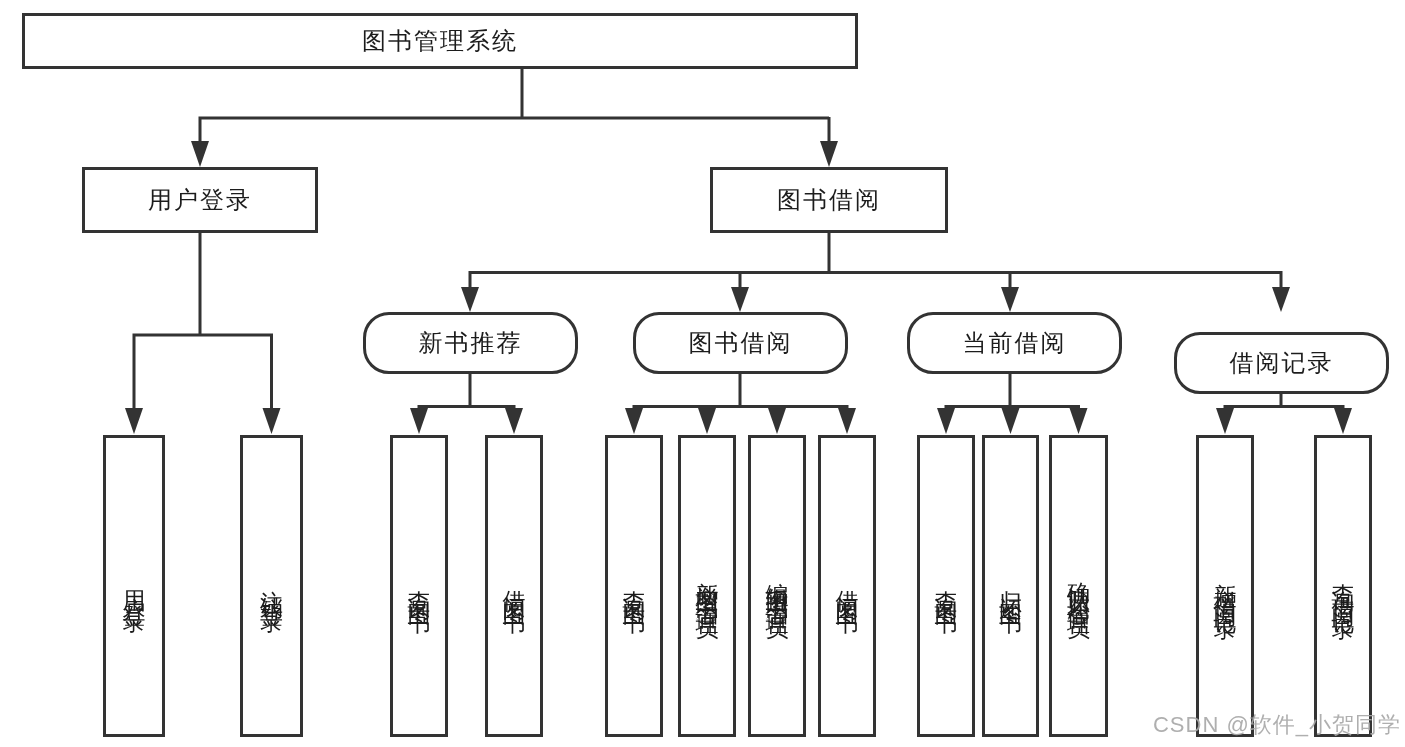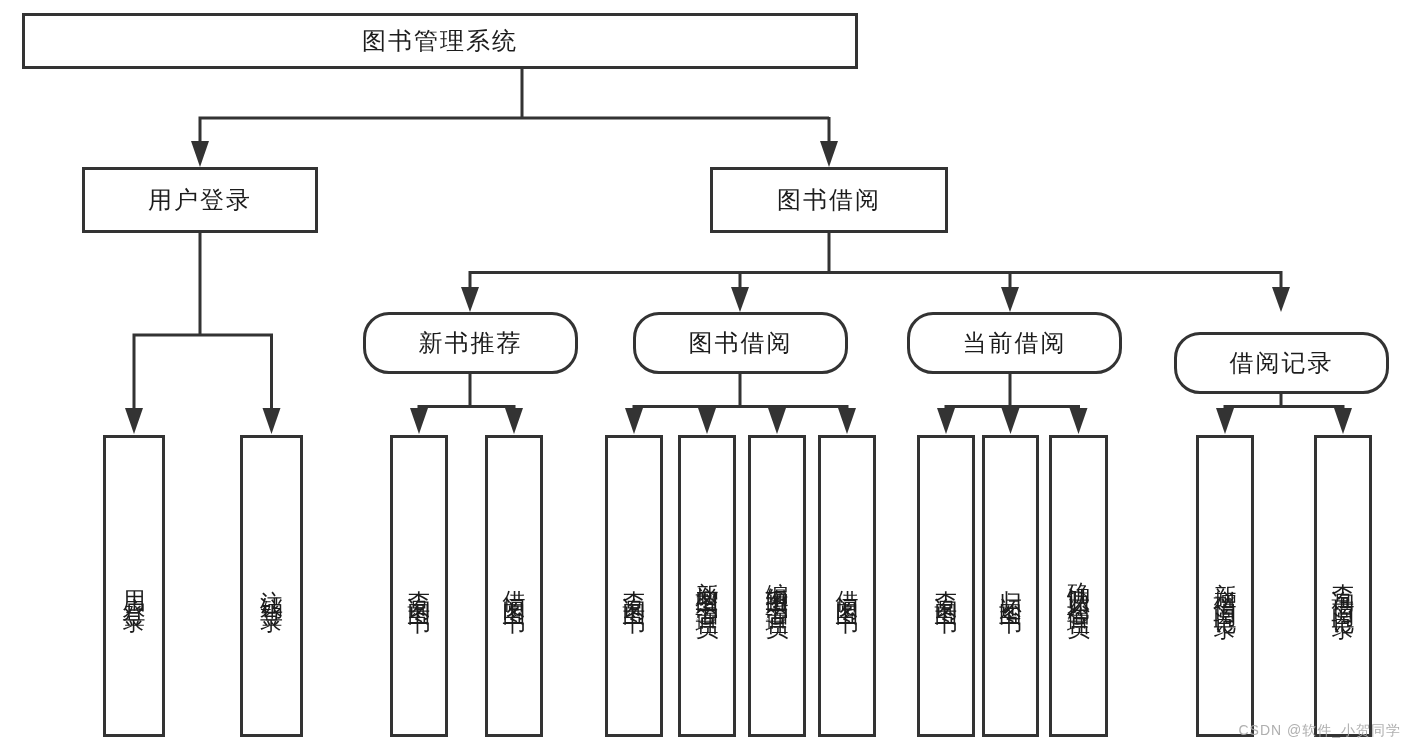--- a/index.html
+++ b/index.html
@@ -63,21 +63,21 @@
   .leaf-8  { left: 818px; }
   .leaf-9  { left: 917px; }
   .leaf-10 { left: 982px;  width: 57px; }
   .leaf-11 { left: 1049px; width: 59px; letter-spacing: 5px; }
   .leaf-12 { left: 1196px; }
   .leaf-13 { left: 1314px; }
   .watermark {
     position: absolute;
     right: 4px;
     bottom: 7px;
-    font-size: 14px;
+    font-size: 22px;
     letter-spacing: 1px;
     color: rgba(168, 168, 168, 0.92);
     z-index: 5;
     white-space: nowrap;
   }
 </style>
 </head>
 <body>
 
 <div id="stage">

